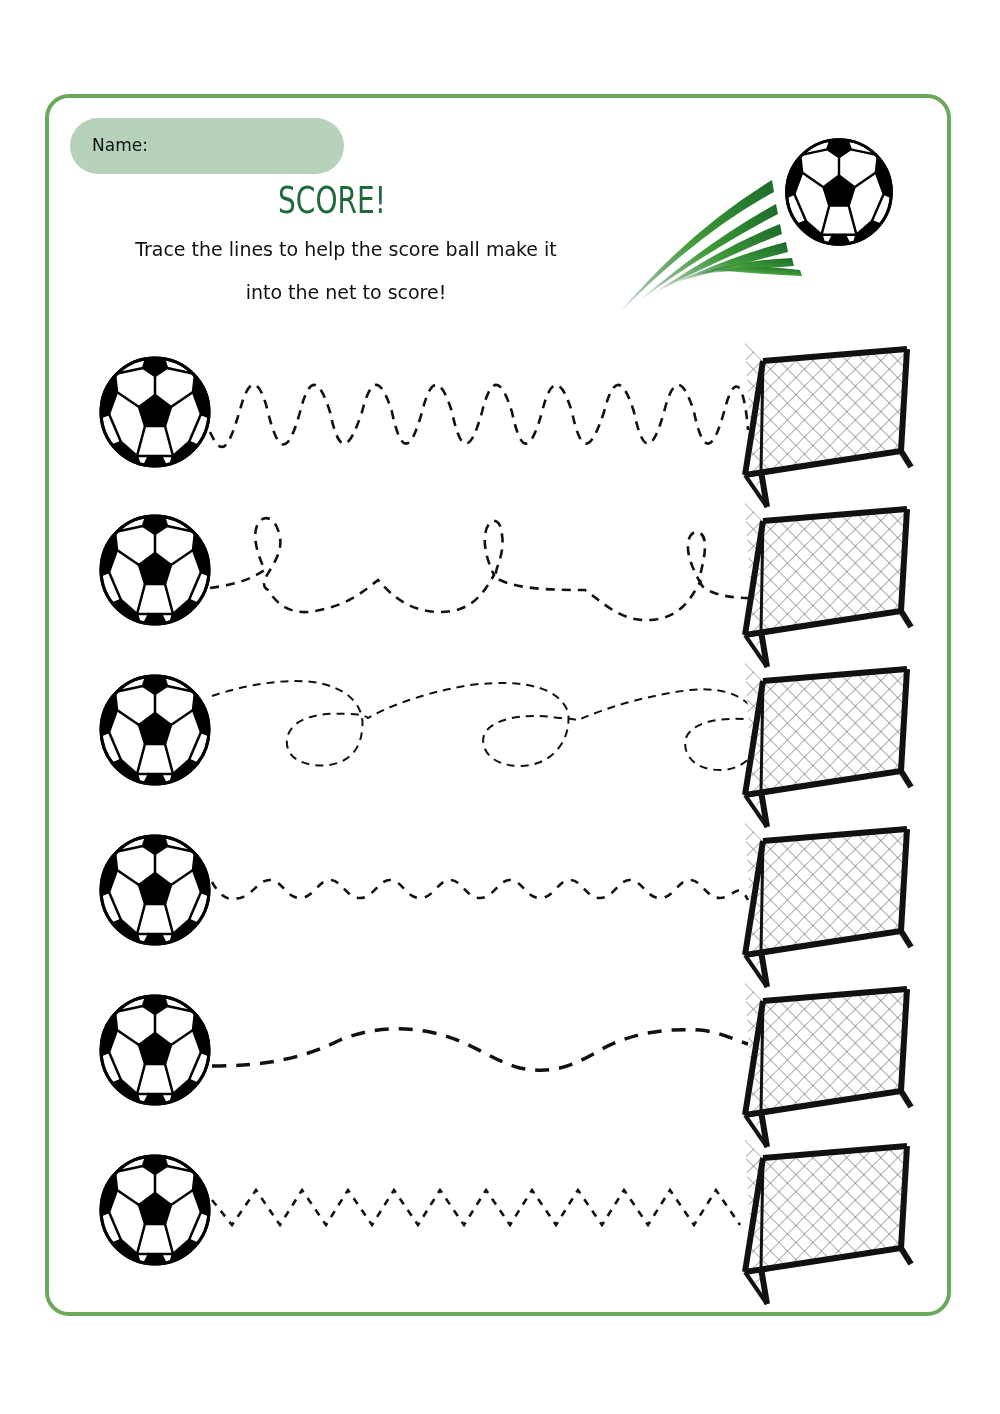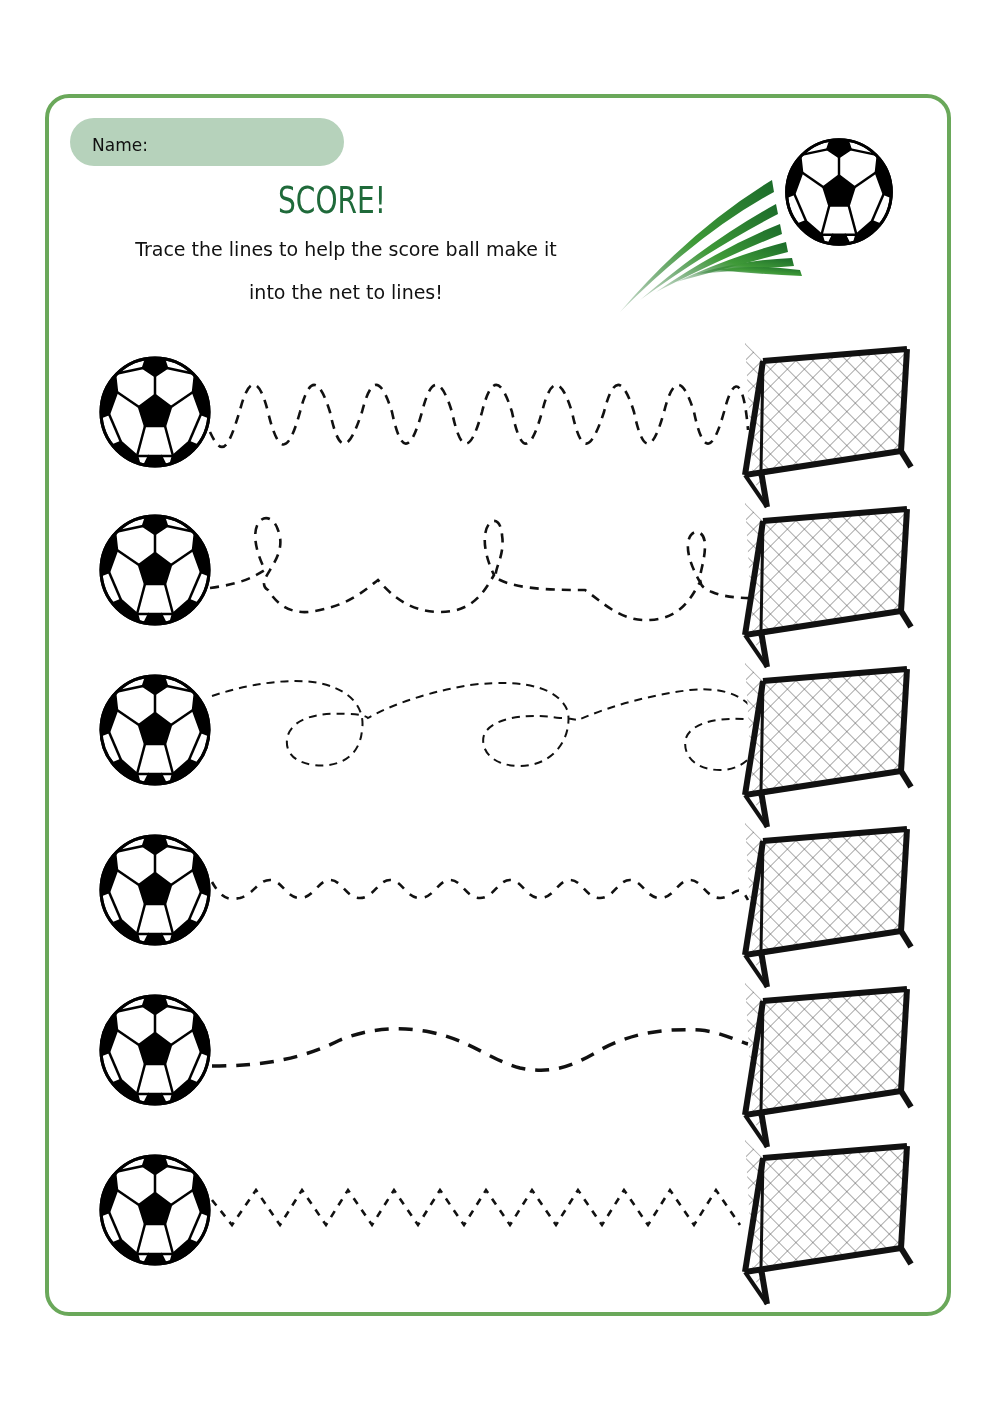--- a/index.html
+++ b/index.html
@@ -1,37 +1,37 @@
 <!DOCTYPE html>
 <html><head>
 <meta charset="utf-8">
 <style>
   html,body{margin:0;padding:0;background:#ffffff;}
   body{width:1000px;height:1414px;position:relative;overflow:hidden;font-family:"DejaVu Sans","Liberation Sans",sans-serif;}
   .frame{position:absolute;left:45px;top:94px;width:906px;height:1222px;border:4px solid #6aa85a;border-radius:24px;box-sizing:border-box;}
-  .name-pill{position:absolute;left:70px;top:118px;width:274px;height:48px;background:#b6d2bb;border-radius:28px;}
+  .name-pill{position:absolute;left:70px;top:118px;width:274px;height:56px;background:#b6d2bb;border-radius:28px;}
   .name-label{position:absolute;left:22px;top:17px;font-size:17px;color:#111;}
   .title{position:absolute;left:0;width:664px;top:178px;text-align:center;font-family:"DejaVu Sans Condensed","DejaVu Sans",sans-serif;font-size:38px;color:#1f6a3a;letter-spacing:0px;transform:scaleX(0.82);transform-origin:332px 0;}
   .instr{position:absolute;left:0;width:692px;text-align:center;font-size:19px;color:#111;}
   .instr.l1{top:238px;}
   .instr.l2{top:281px;}
   svg{position:absolute;left:0;top:0;}
 </style>
 </head>
 <body>
 
 <div class="frame"></div>
 
 <div class="name-pill">
   <span class="name-label">Name:</span>
 </div>
 
 <div class="title">SCORE!</div>
 <div class="instr l1">Trace the lines to help the score ball make it</div>
-<div class="instr l2">into the net to lines!</div>
+<div class="instr l2">into the net to score!</div>
 
 <svg width="1000" height="1414" viewBox="0 0 1000 1414" xmlns="http://www.w3.org/2000/svg">
   <defs>
     <linearGradient id="sw" x1="0" y1="1" x2="1" y2="0">
       <stop offset="0" stop-color="#1b6b2a" stop-opacity="0.2"></stop>
       <stop offset="0.5" stop-color="#3f9a38"></stop>
       <stop offset="1" stop-color="#1b6b2a"></stop>
     </linearGradient>
     <clipPath id="ballclip">
         <circle cx="0" cy="0" r="54"></circle>

